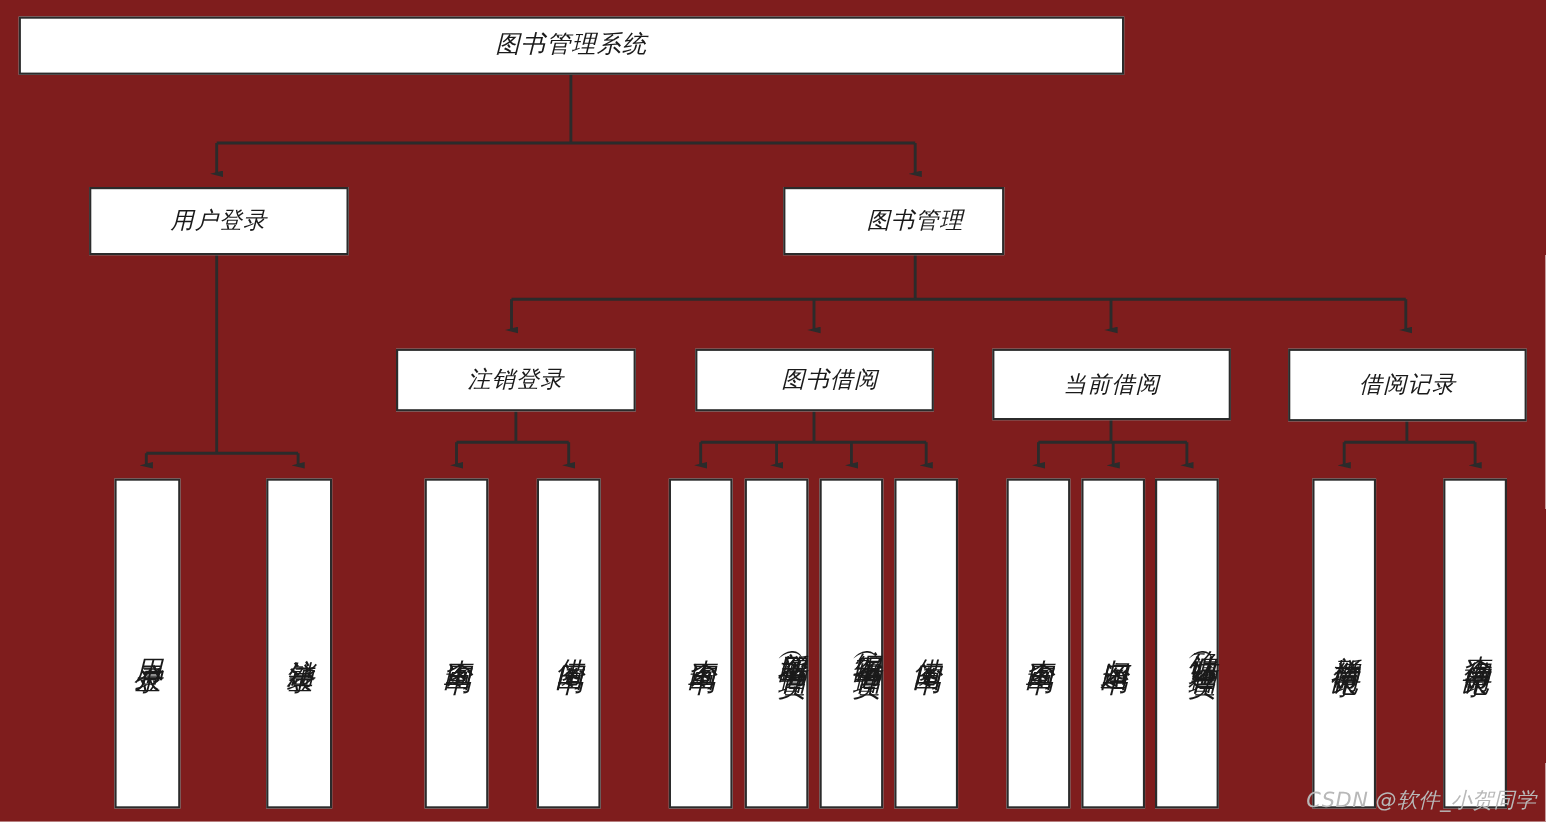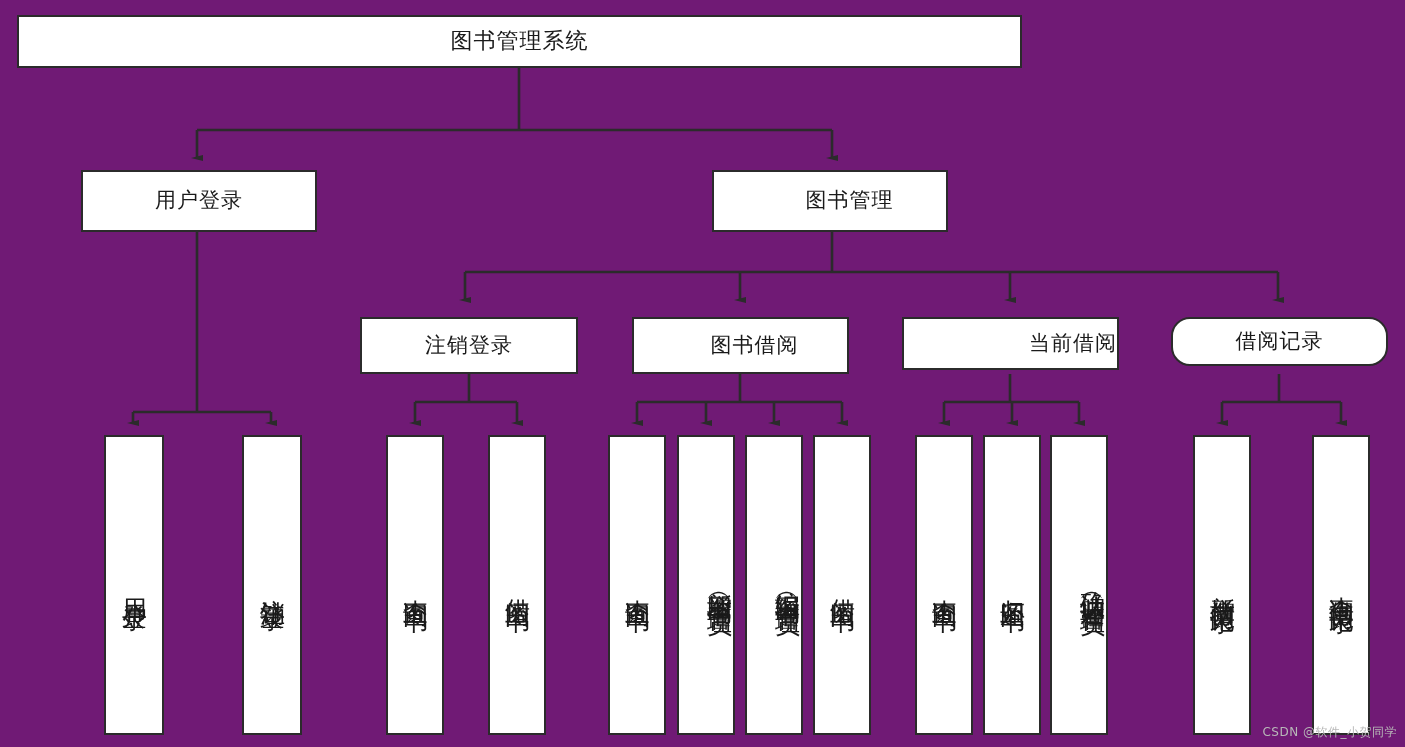--- a/index.html
+++ b/index.html
@@ -8,22 +8,23 @@
     padding: 0;
     background: #ffffff;
   }
   body {
     font-family: "DejaVu Sans", "Liberation Sans", sans-serif;
   }
   #diagram-root {
     position: relative;
     width: 1405px;
     height: 747px;
-    background: #701a75;
+    background: #7f1d1d;
     overflow: hidden;
+    font-style: italic;
   }
   #edge-layer {
     position: absolute;
     left: 0;
     top: 0;
     width: 1405px;
     height: 747px;
     pointer-events: none;
   }
   .node {
@@ -63,21 +64,21 @@
     align-items: center;
   }
   .vlabel {
     display: block;
     white-space: nowrap;
   }
   #watermark {
     position: absolute;
     right: 8px;
     bottom: 6px;
-    font-size: 12px;
+    font-size: 19px;
     color: #b8b8b8;
     letter-spacing: 0.5px;
     white-space: nowrap;
     user-select: none;
   }
 </style>
 </head>
 <body>
 
 <div id="diagram-root">
@@ -133,34 +134,34 @@
     </g>
   </svg>
 
   <div class="node horiz root" style="left:17px; top:15px; width:1005px; height:53px;">
     <span>图书管理系统</span>
   </div>
 
   <div class="node horiz" style="left:81px; top:170px; width:236px; height:62px;">
     <span>用户登录</span>
   </div>
-  <div class="node horiz" style="left:712px; top:170px; width:236px; height:62px;padding-left:39px;">
+  <div class="node horiz" style="left:712px; top:170px; width:201px; height:62px;padding-left:39px;">
     <span>图书管理</span>
   </div>
 
   <div class="node horiz" style="left:360px; top:317px; width:218px; height:57px;">
     <span>注销登录</span>
   </div>
   <div class="node horiz" style="left:632px; top:317px; width:217px; height:57px;padding-left:28px;">
     <span>图书借阅</span>
   </div>
-  <div class="node horiz" style="left:902px; top:317px; width:217px; height:53px;justify-content:flex-end;">
+  <div class="node horiz" style="left:902px; top:317px; width:217px; height:65px;">
     <span>当前借阅</span>
   </div>
-  <div class="node horiz" style="left:1171px; top:317px; width:217px; height:49px;border-radius:19px;">
+  <div class="node horiz" style="left:1171px; top:317px; width:217px; height:66px;">
     <span>借阅记录</span>
   </div>
 
   <div class="node vert mid-align" style="left:104px; top:435px; width:60px; height:300px;">
     <span class="vlabel">用户登录</span>
   </div>
   <div class="node vert mid-align" style="left:242px; top:435px; width:60px; height:300px;">
     <span class="vlabel">注销登录</span>
   </div>
 

